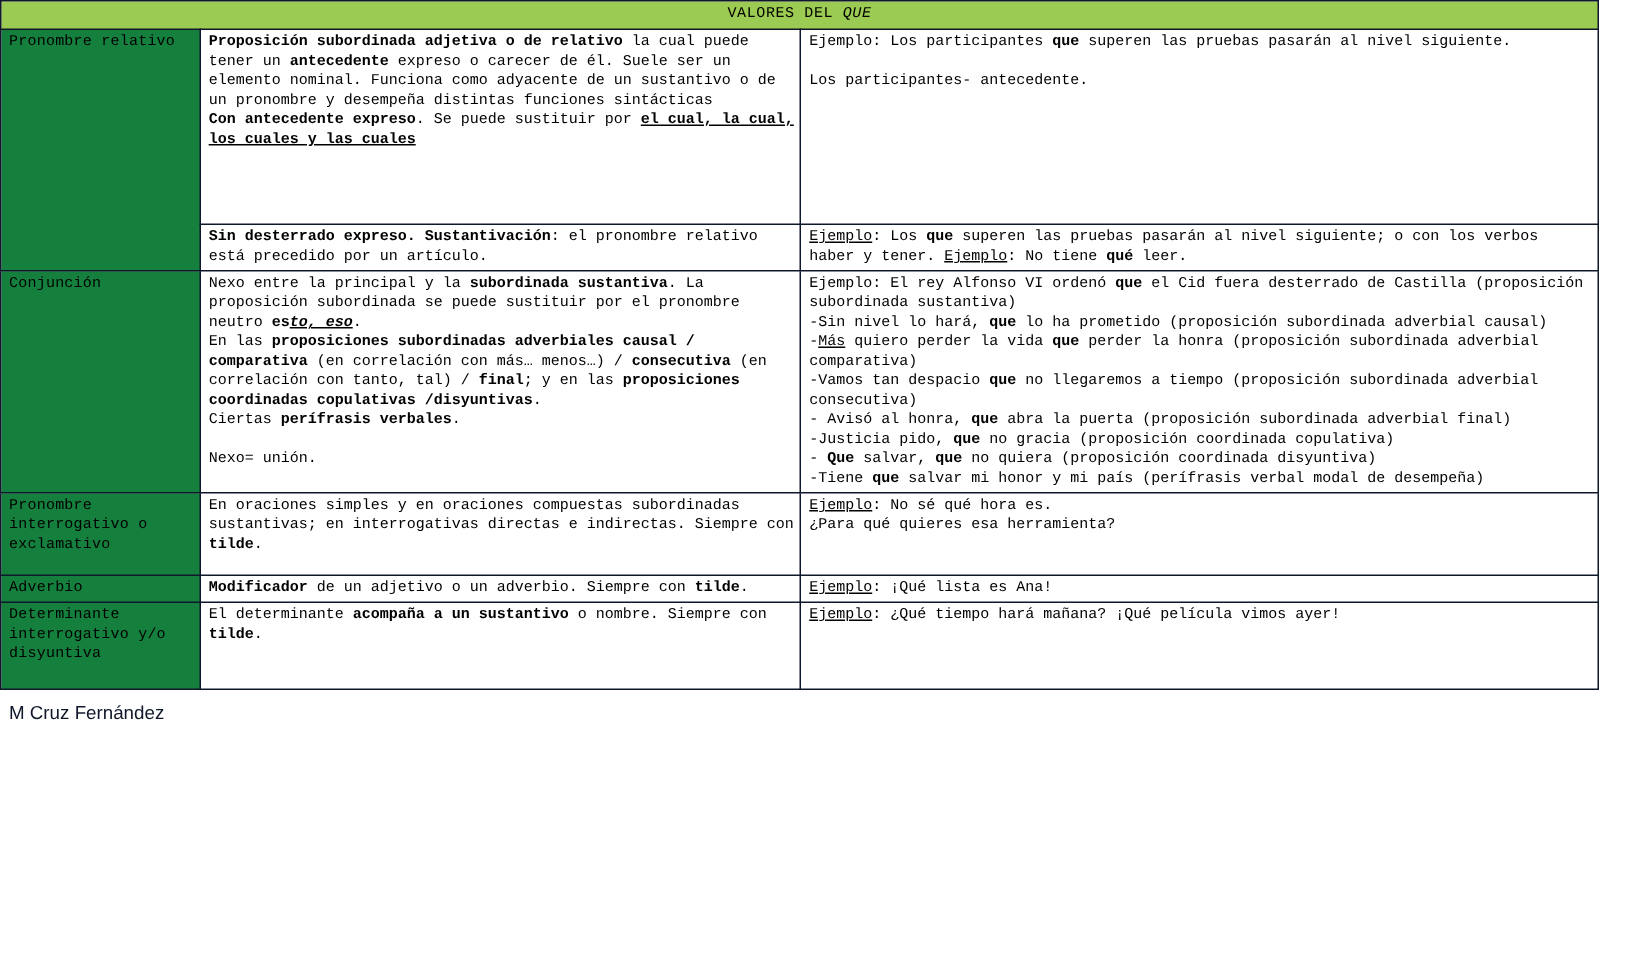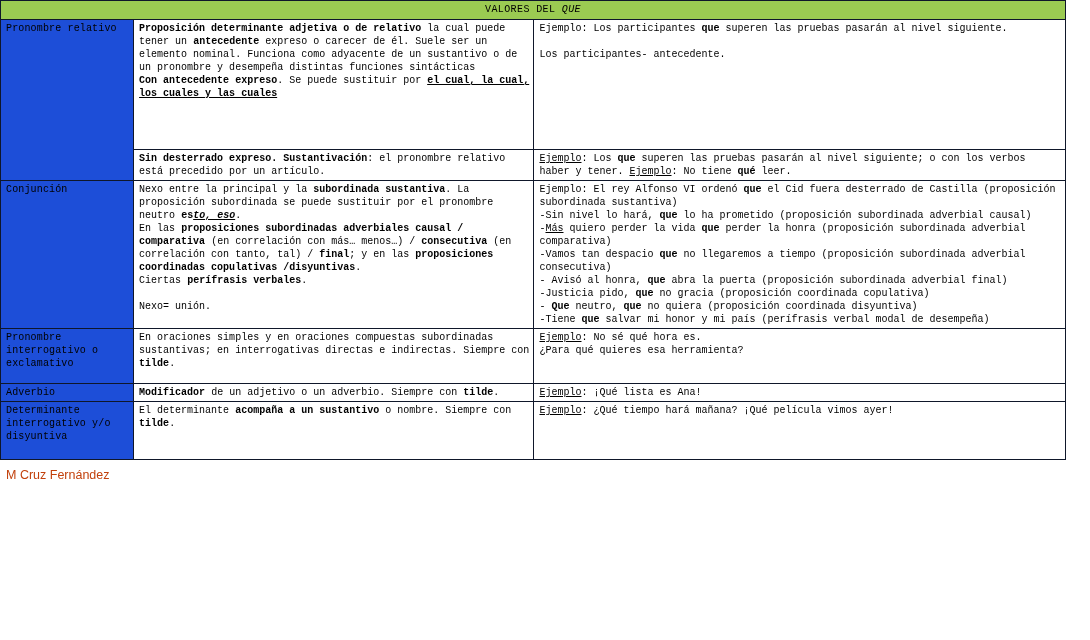--- a/index.html
+++ b/index.html
@@ -51,21 +51,21 @@
     letter-spacing: 0.4px;
     padding: 2px 0 3px 0 !important;
     line-height: 1.15;
   }
   .title-cell .italic-que {
     font-style: italic;
   }
 
   
   .cat-cell {
-    background: #1d4ed8;
+    background: #15803d;
     font-weight: bold;
     width: 133px;
     font-size: 13.4px;
     line-height: 1.33;
     letter-spacing: 0.15px;
     padding-left: 5px !important;
   }
 
   .def-col  { width: 400px; }
   .ex-col   { width: 531px; }
@@ -82,21 +82,21 @@
   }
   p.blank {
     margin: 0;
     height: 1.30em;
   }
 
   .footer-name {
     margin: 8px 0 0 6px;
     font-family: "Liberation Sans", "DejaVu Sans", sans-serif;
     font-size: 12.5px;
-    color: #c2410c;
+    color: #0f172a;
     line-height: 1.2;
   }
 </style>
 </head>
 <body>
 
 <div class="page">
 
   <table class="values-table">
     <colgroup>
@@ -106,21 +106,21 @@
     </colgroup>
     <tbody>
       <tr>
         <td class="title-cell" colspan="3"><span>VALORES DEL </span><span class="italic-que">QUE</span></td>
       </tr>
     <tr style="height: 130px;">
           <td class="cat-cell" rowspan="2">
             <p class="line">Pronombre relativo</p>
           </td>
           <td class="def-col">
-            <p class="line"><span class="b">Proposición determinante adjetiva o de relativo</span><span> la cual puede tener un </span><span class="b">antecedente</span><span> expreso o carecer de él. Suele ser un elemento nominal. Funciona como adyacente de un sustantivo o de un pronombre y desempeña distintas funciones sintácticas</span></p>
+            <p class="line"><span class="b">Proposición subordinada adjetiva o de relativo</span><span> la cual puede tener un </span><span class="b">antecedente</span><span> expreso o carecer de él. Suele ser un elemento nominal. Funciona como adyacente de un sustantivo o de un pronombre y desempeña distintas funciones sintácticas</span></p>
             <p class="line"><span class="b"> Con antecedente expreso</span><span>. Se puede sustituir por </span><span class="bu">el cual, la cual, los cuales y las cuales</span></p>
           </td>
           <td class="ex-col">
             <p class="line"><span>Ejemplo: Los participantes </span><span class="b">que</span><span> superen las pruebas pasarán al nivel siguiente.</span></p>
             <p class="blank"></p>
             <p class="line"><span>Los participantes- antecedente.</span></p>
           </td>
         </tr>
         <tr>
           <td class="def-col">
@@ -141,21 +141,21 @@
             <p class="blank"></p>
             <p class="line"><span>Nexo= unión.</span></p>
           </td>
           <td class="ex-col">
             <p class="line"><span>Ejemplo: El rey Alfonso VI ordenó </span><span class="b">que</span><span> el Cid fuera desterrado de Castilla (proposición subordinada sustantiva)</span></p>
             <p class="line"><span>-Sin nivel lo hará, </span><span class="b">que</span><span> lo ha prometido (proposición subordinada adverbial causal)</span></p>
             <p class="line"><span> -</span><span class="u">Más</span><span> quiero perder la vida </span><span class="b">que</span><span> perder la honra (proposición subordinada adverbial comparativa)</span></p>
             <p class="line"><span>-Vamos tan despacio </span><span class="b">que</span><span> no llegaremos a tiempo (proposición subordinada adverbial consecutiva)</span></p>
             <p class="line"><span>- Avisó al honra, </span><span class="b">que</span><span> abra la puerta (proposición subordinada adverbial final)</span></p>
             <p class="line"><span> -Justicia pido, </span><span class="b">que</span><span> no gracia (proposición coordinada copulativa)</span></p>
-            <p class="line"><span> - </span><span class="b">Que</span><span> neutro, </span><span class="b">que</span><span> no quiera (proposición coordinada disyuntiva)</span></p>
+            <p class="line"><span> - </span><span class="b">Que</span><span> salvar, </span><span class="b">que</span><span> no quiera (proposición coordinada disyuntiva)</span></p>
             <p class="line"><span>-Tiene </span><span class="b">que</span><span> salvar mi honor y mi país (perífrasis verbal modal de desempeña)</span></p>
           </td>
         </tr>
         <tr style="height: 55px;">
           <td class="cat-cell">
             <p class="line">Pronombre interrogativo o exclamativo</p>
           </td>
           <td class="def-col">
             <p class="line"><span> En oraciones simples y en oraciones compuestas subordinadas sustantivas; en interrogativas directas e indirectas.  Siempre con </span><span class="b">tilde</span><span>.</span></p>
           </td>

